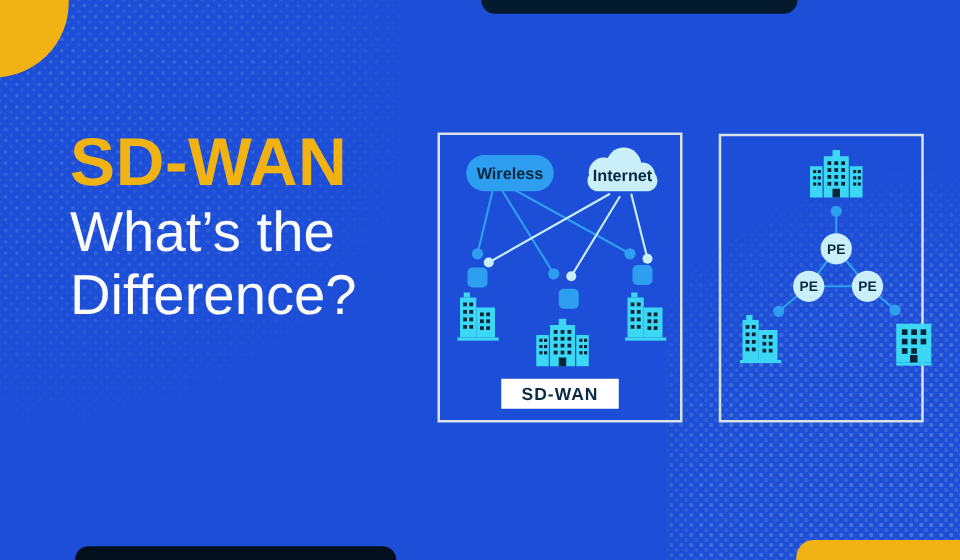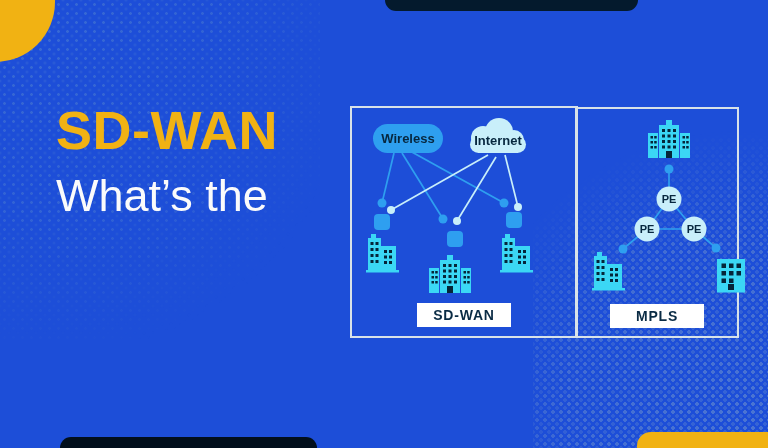--- a/index.html
+++ b/index.html
@@ -31,25 +31,25 @@
   }
   
   .deco{position:absolute;z-index:2;}
   .circle-tl{left:-65px;top:-58px;width:120px;height:120px;border-radius:50%;background:#F1B213;}
   .bar-top{left:385px;top:0;width:253px;height:11px;background:#041A2D;border-radius:0 0 12px 12px;}
   .bar-bottom{left:60px;top:437px;width:257px;height:11px;background:#020F1C;border-radius:12px 12px 0 0;}
   .corner-br{left:637px;top:432px;width:131px;height:16px;background:#F1B213;border-radius:14px 0 0 0;}
   
   .hero{position:absolute;left:56px;top:100px;z-index:3;}
   .t1{display:block;font-size:54px;line-height:61px;font-weight:800;color:#F1B213;letter-spacing:0.5px;}
-  .hero-sub{margin-top:10px;}
+  .hero-sub{margin-top:0;}
   .t2{display:block;font-size:45px;line-height:50px;font-weight:400;color:#FBFBFB;}
   
   .card{position:absolute;z-index:3;border:2px solid #D8E2E8;background:transparent;box-sizing:border-box;}
-  .card-sdwan{left:350px;top:106px;width:228px;height:232px;padding-left:26px;}
+  .card-sdwan{left:350px;top:106px;width:196px;height:232px;padding-left:26px;}
   .card-mpls{left:575px;top:107px;width:164px;height:231px;}
   .diagram{position:absolute;left:0;top:0;display:block;}
   .caption{
     position:absolute;left:50%;top:195px;transform:translateX(-50%);
     width:94px;height:24px;line-height:24px;background:#FFFFFF;
     color:#0A2B44;font-size:14px;font-weight:700;text-align:center;letter-spacing:0.8px;
   }
   .nodetext{font:700 13px "Liberation Sans",sans-serif;fill:#07273E;text-anchor:middle;}
   .petext{font:700 11px "Liberation Sans",sans-serif;fill:#07273E;text-anchor:middle;}
 </style>
@@ -145,20 +145,21 @@
   <div class="deco bar-top"></div>
   <div class="deco bar-bottom"></div>
   <div class="deco corner-br"></div>
 
   <div class="hero">
     <div>
       <span class="t1">SD-WAN</span>
     </div>
     <div class="hero-sub">
       <span class="t2">What’s the</span>
+      <span class="t2">Difference?</span>
     </div>
   </div>
 
   <div class="card card-sdwan">
     <svg class="diagram" width="196" height="228" viewBox="0 0 196 228">
       <g stroke="#2E9FF0" stroke-width="1.7">
         <line x1="42" y1="45" x2="30" y2="95"></line>
         <line x1="50" y1="45" x2="91" y2="111"></line>
         <line x1="58" y1="43" x2="152" y2="95"></line>
       </g>
@@ -226,16 +227,15 @@
         <text x="70" y="124" class="petext">PE</text>
       </g>
       <g>
         <circle cx="117" cy="120" r="12.5" fill="#C9EFFA"></circle>
         <text x="117" y="124" class="petext">PE</text>
       </g>
       <use href="#bldg-a" x="71" y="11"></use>
       <use href="#bldg-b" x="15" y="143"></use>
       <use href="#bldg-c" x="140" y="150"></use>
     </svg>
-    <div class="caption">MPLS</div>
   </div>
 
 </div>
 
 </body></html>

